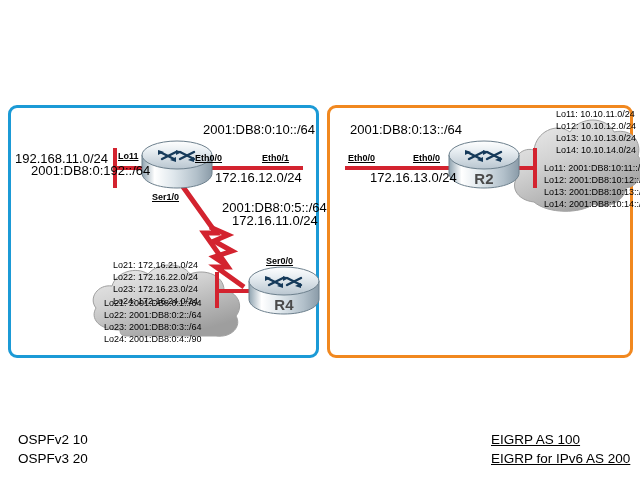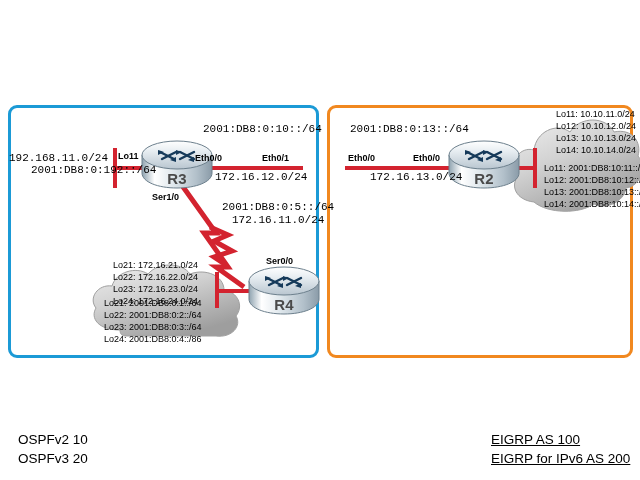--- a/index.html
+++ b/index.html
@@ -84,22 +84,22 @@
   .cloud svg { display: block; }
 
   
   .lbl {
     position: absolute;
     font-size: 9px;
     color: #000;
     white-space: nowrap;
     line-height: 11.5px;
   }
-  .lbl.if { font-size: 9px; font-weight: bold; }
-  .lbl.net { font-size: 11px; font-family: Liberation Mono, monospace; }
+  .lbl.if { font-size: 9px; font-weight: bold; text-decoration: underline; }
+  .lbl.net { font-size: 13px; }
   .lbl.right { text-align: right; }
 
   .stack { position: absolute; white-space: nowrap; }
   .stack div { font-size: 9px; line-height: 12px; color: #000; padding-left: 8px; }
 </style>
 </head>
 <body>
 
 <div id="canvas">
 
@@ -172,21 +172,20 @@
         <path d="M40 13 L54 20"></path>
           <path d="M40 20 L54 13"></path>
       </g>
       <g fill="#163a5a">
         <path d="M36 11 L42 13 L36 16 Z"></path>
         <path d="M18 11 L24 13 L18 16 Z"></path>
         <path d="M54 18 L48 21 L54 23 Z"></path>
         <path d="M36 18 L30 21 L36 23 Z"></path>
       </g>
     </svg>
-    <div class="router-name">R3</div>
   </div>
 
 
   <div class="router" style="left:447px; top:139px;">
     <svg width="74" height="50" viewBox="0 0 74 50">
       <path d="M2 16 L2 34 C2 43 18 49 37 49 C56 49 72 43 72 34 L72 16 Z" fill="url(#routerSide)" stroke="#6d808d" stroke-width="1"></path>
       <ellipse cx="37" cy="16" rx="35" ry="14" fill="url(#routerTop)" stroke="#6d808d" stroke-width="1"></ellipse>
       <g fill="#163a5a" stroke="#163a5a" stroke-width="2.4" stroke-linecap="round">
         <path d="M22 20 L36 13"></path>
           <path d="M20 13 L34 20"></path>
@@ -248,21 +247,21 @@
   <div class="stack" style="left:105px; top:259px;">
     <div>Lo21: 172.16.21.0/24</div>
     <div>Lo22: 172.16.22.0/24</div>
     <div>Lo23: 172.16.23.0/24</div>
     <div>Lo24: 172.16.24.0/24</div>
   </div>
   <div class="stack" style="left:96px; top:297px;">
     <div>Lo21: 2001:DB8:0:1::/64</div>
     <div>Lo22: 2001:DB8:0:2::/64</div>
     <div>Lo23: 2001:DB8:0:3::/64</div>
-    <div>Lo24: 2001:DB8:0:4::/86</div>
+    <div>Lo24: 2001:DB8:0:4::/90</div>
   </div>
 
   <div class="stack" style="left:548px; top:108px;">
     <div>Lo11: 10.10.11.0/24</div>
     <div>Lo12: 10.10.12.0/24</div>
     <div>Lo13: 10.10.13.0/24</div>
     <div>Lo14: 10.10.14.0/24</div>
   </div>
   <div class="stack" style="left:536px; top:162px;">
     <div>Lo11: 2001:DB8:10:11::/64</div>

